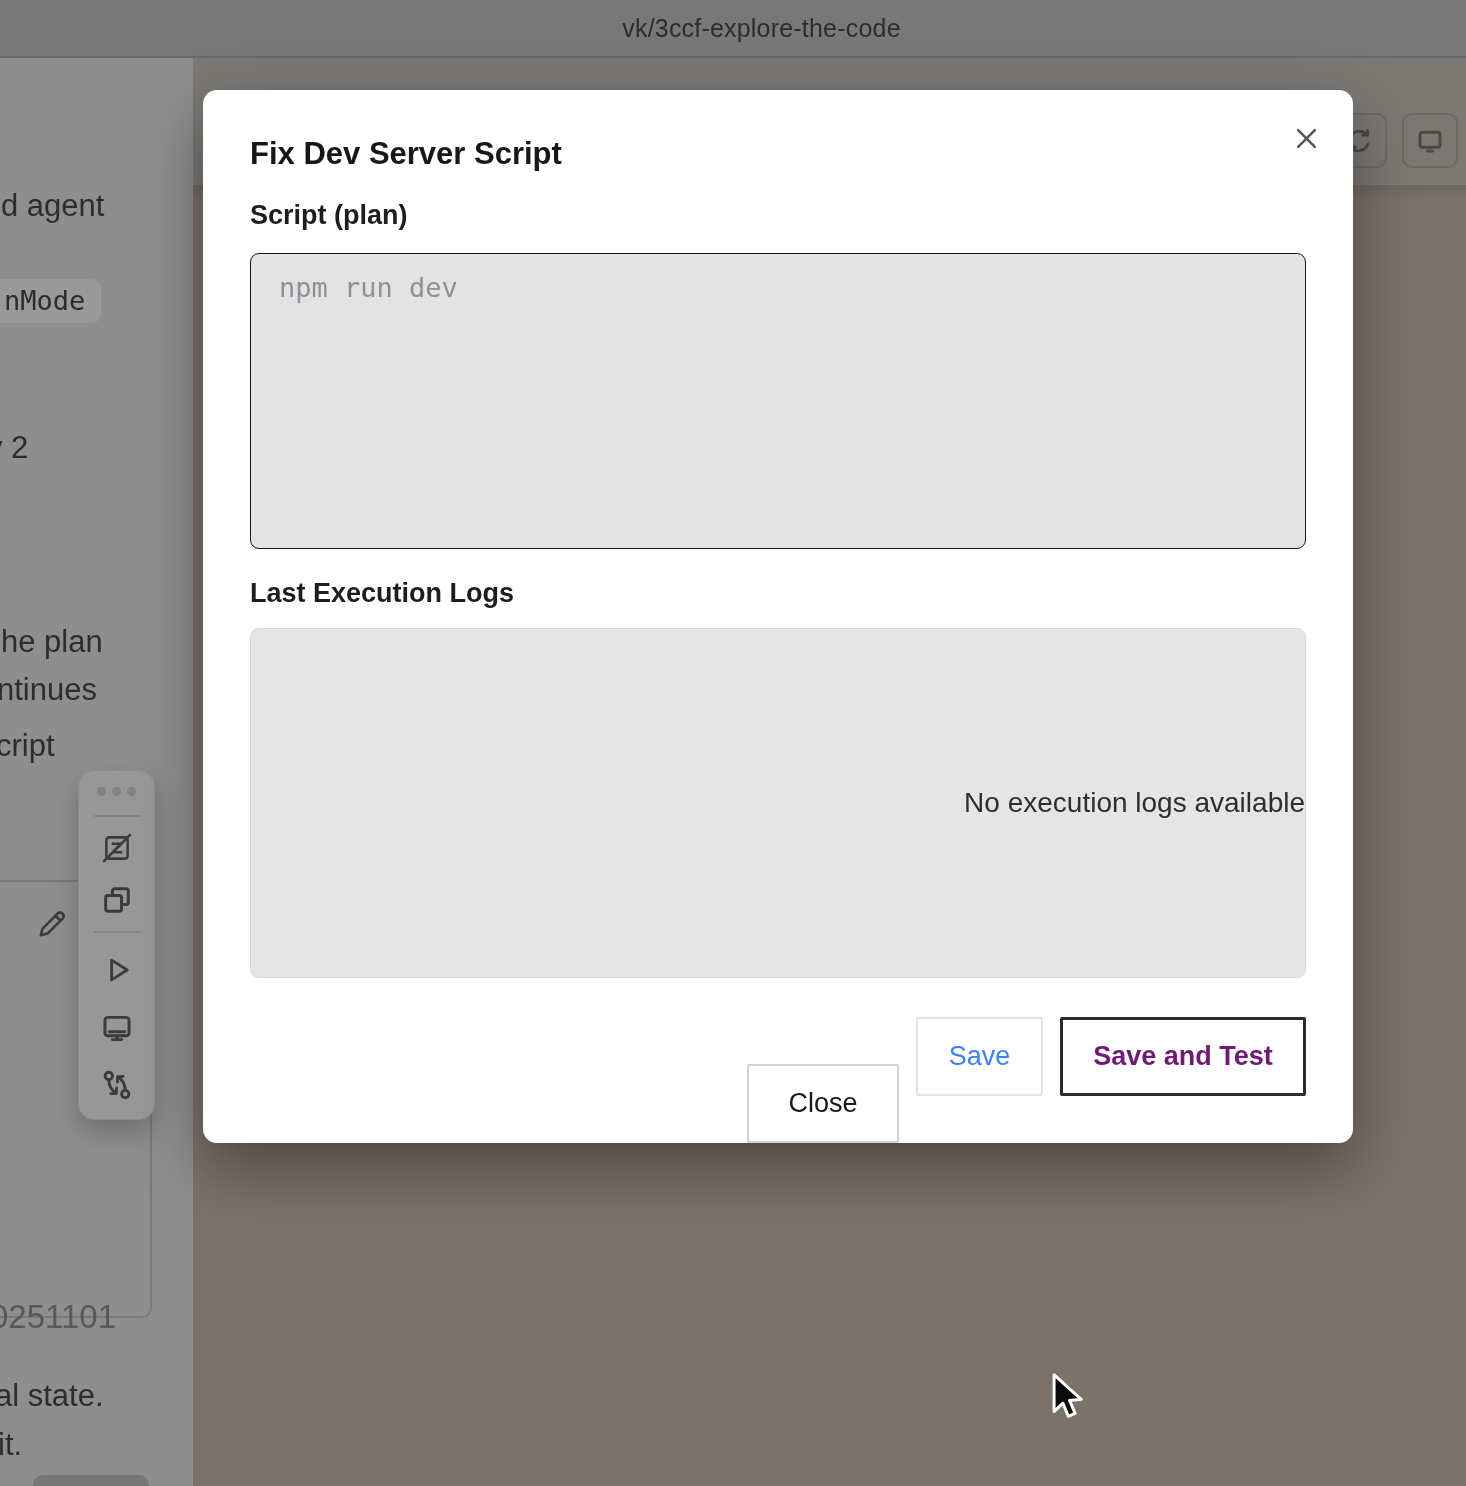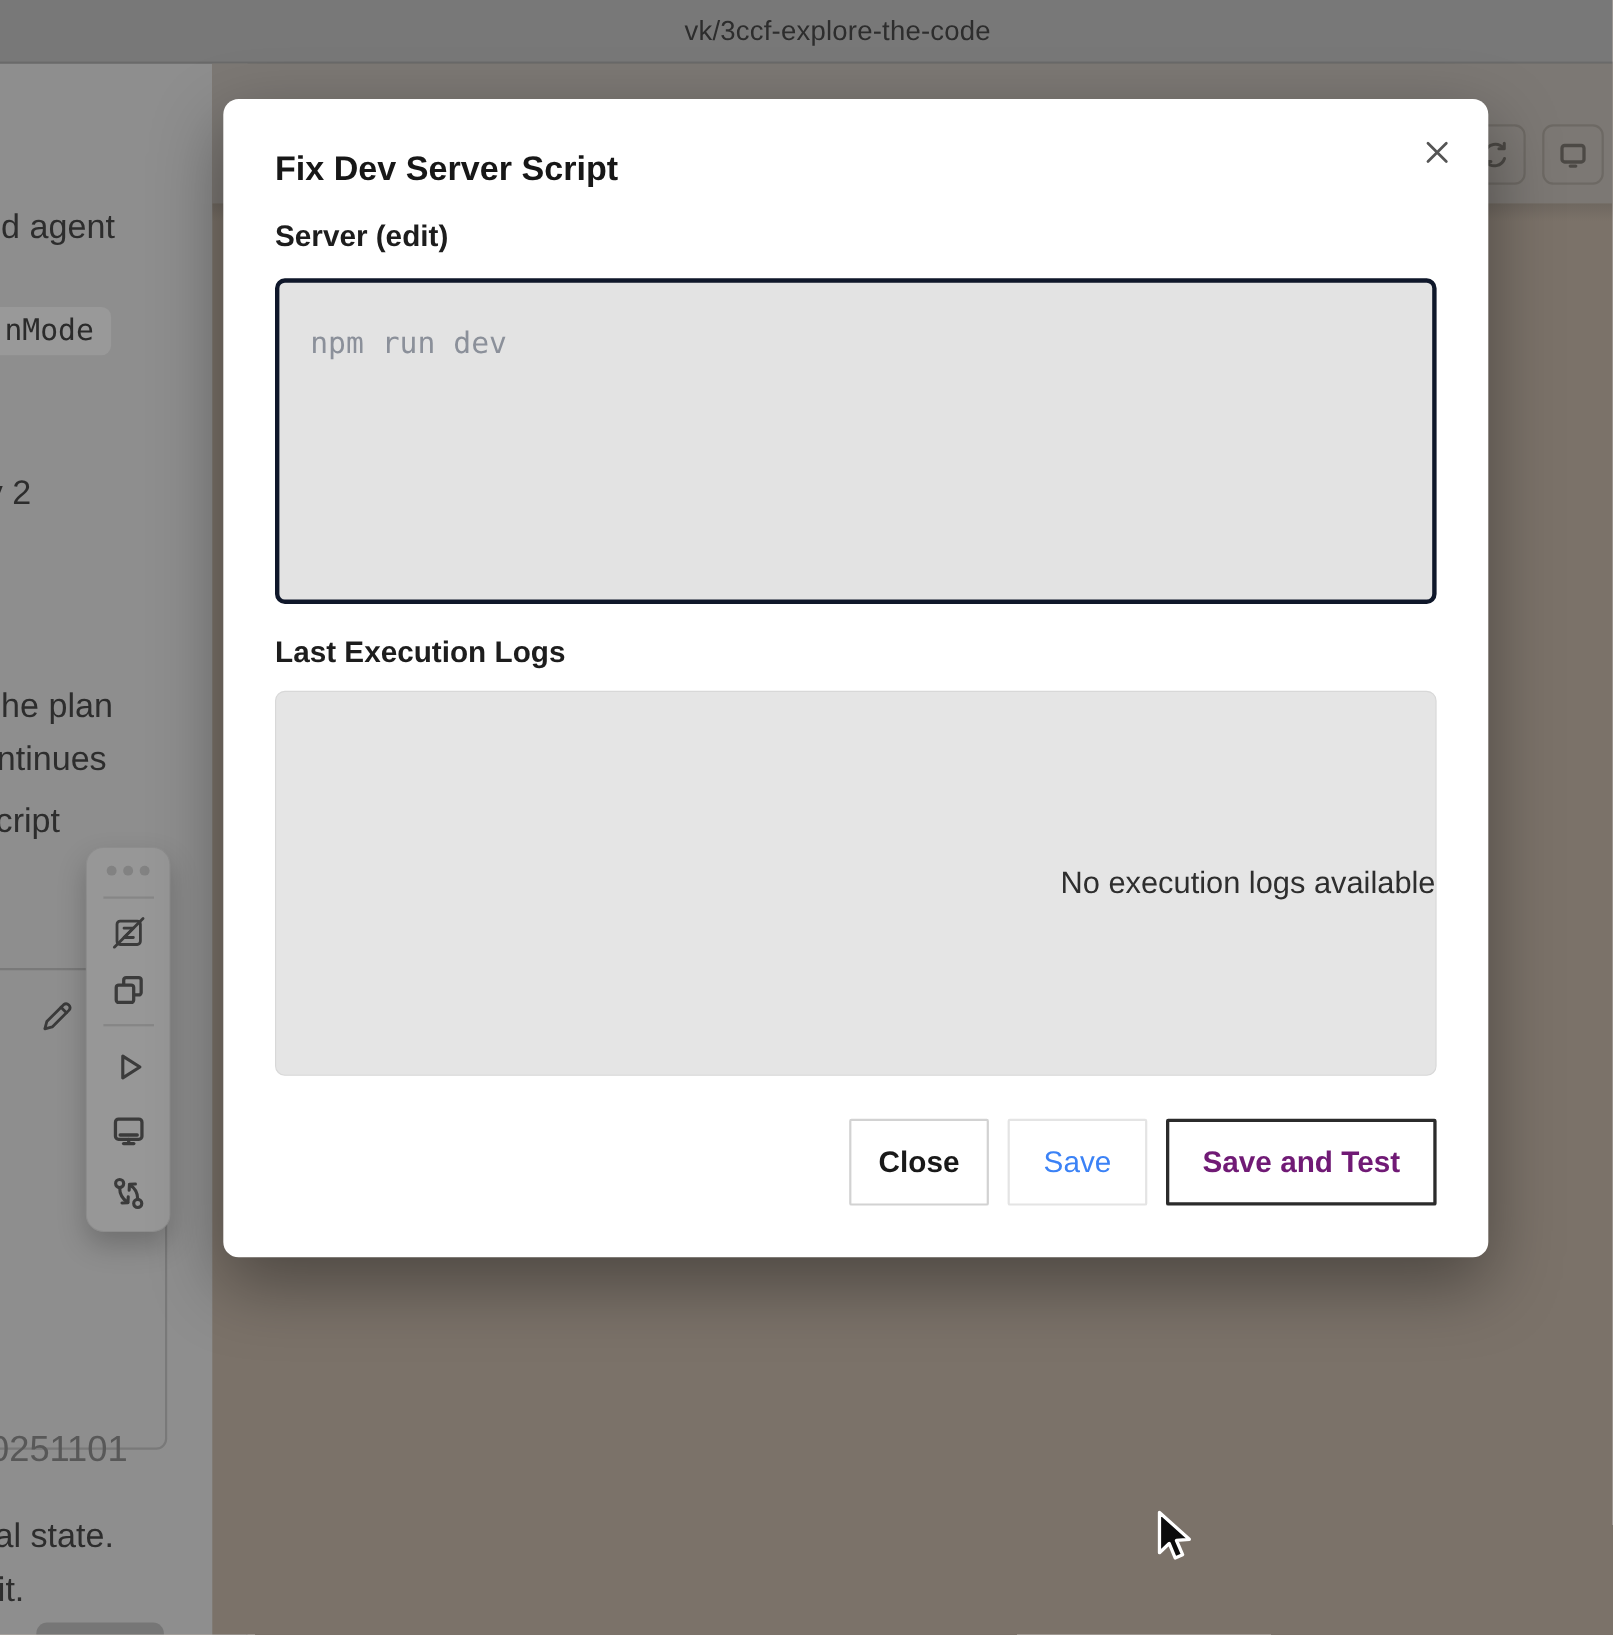--- a/index.html
+++ b/index.html
@@ -93,41 +93,41 @@
     background:none; border:none; color:#555555; cursor:pointer;
   }
   .modal-close svg { width:25px; height:25px; }
   .section-label {
     position:absolute; left:47px; font-size:27px; font-weight:600; color:#1d1d1d;
   }
   .script-label { top:110px; }
   .logs-label  { top:488px; }
   .script-input {
     position:absolute; left:47px; top:163px; width:1056px; height:296px;
-    background:#e3e3e3; border:4px solid #0f172a; border-radius:9px;
-    padding:40px 28px; resize:none; outline:none;
+    background:#e3e3e3; border:1px solid #0f172a; border-radius:9px;
+    padding:18px 28px; resize:none; outline:none;
     font-family:"DejaVu Sans Mono", monospace; font-size:27px; color:#3c4149;
   }
   .script-input::placeholder { color:#8b909a; opacity:1; }
   .logs-box {
     position:absolute; left:47px; top:538px; width:1056px; height:350px;
     background:#e5e5e5; border:1px solid #d8d8d8; border-radius:9px;
     display:flex; align-items:center; justify-content:flex-end;
   }
   .logs-empty { font-size:28px; color:#2e2e2e; }
   .modal-footer {
     position:absolute; left:47px; top:927px; width:1056px; height:79px;
     display:flex; justify-content:flex-end; gap:17px;
   }
   .btn {
     height:79px; background:#ffffff; font-family:"Liberation Sans", sans-serif;
     font-size:27px; display:flex; align-items:center; justify-content:center;
     cursor:pointer; border-radius:2px;
   }
-  .btn-close { width:127px; border:2px solid #d2d2d2; color:#191919; font-weight:700; }
+  .btn-close { width:152px; border:2px solid #d2d2d2; color:#191919; font-weight:400;margin-top:47px; }
   .btn-save  { width:127px; border:2px solid #e4e4e4; color:#3b82f6; font-weight:500; cursor:default; }
   .btn-save-test { width:246px; border:3px solid #2b2b2b; color:#701a75; font-weight:600; }
 
   .cursor { position:absolute; left:1050px; top:1372px; width:38px; height:52px; pointer-events:none; }
 </style>
 </head>
 <body>
 
 <div class="topbar">
   <span class="topbar-title">vk/3ccf-explore-the-code</span>
@@ -228,21 +228,21 @@
 
 <div class="modal">
   <h2 class="modal-title">Fix Dev Server Script</h2>
 
   <button class="modal-close" aria-label="Close">
     <svg viewBox="0 0 24 24" fill="none" stroke="currentColor" stroke-width="2.4" stroke-linecap="round">
       <path d="M4 4l16 16M20 4L4 20"></path>
     </svg>
   </button>
 
-  <div class="section-label script-label">Server (edit)</div>
+  <div class="section-label script-label">Script (plan)</div>
   <textarea class="script-input" placeholder="npm run dev" style=""></textarea>
 
   <div class="section-label logs-label">Last Execution Logs</div>
   <div class="logs-box">
     <span class="logs-empty">No execution logs available</span>
   </div>
 
   <div class="modal-footer">
     <button class="btn btn-close">Close</button>
     <button class="btn btn-save" disabled="">Save</button>

